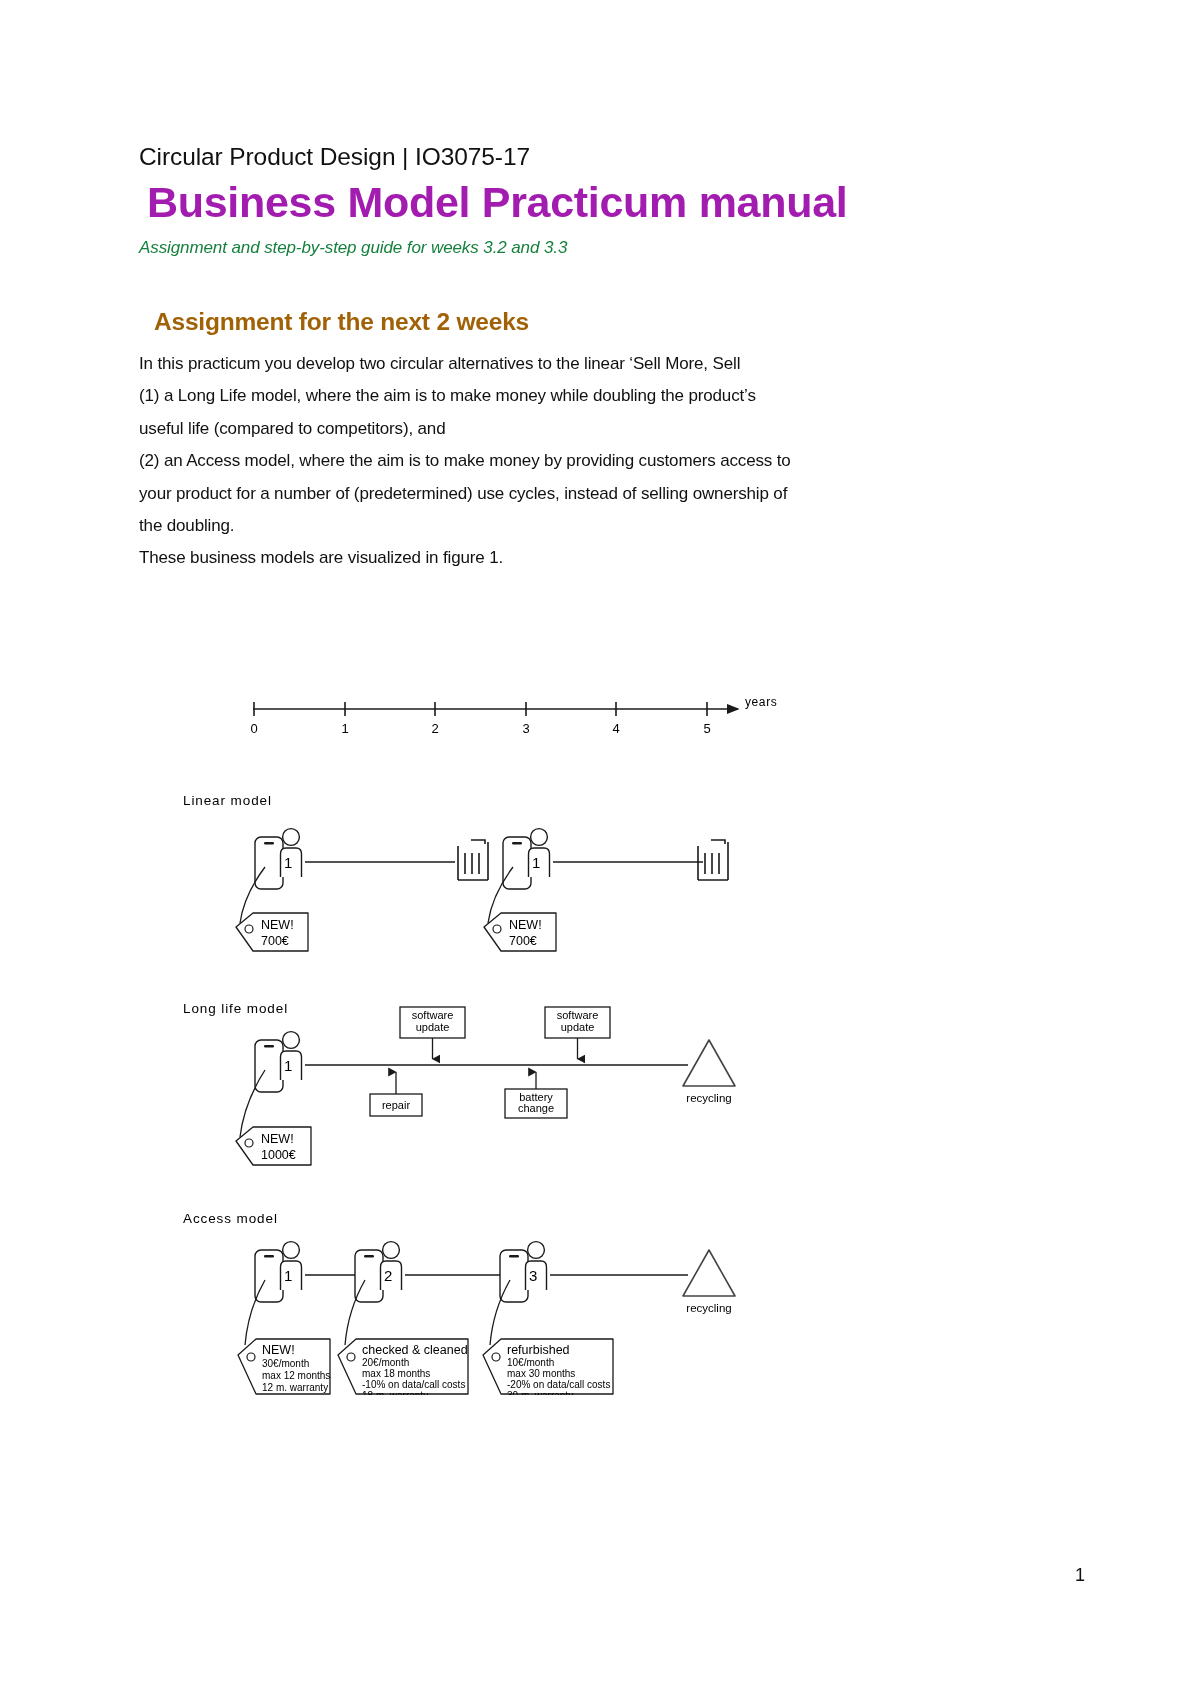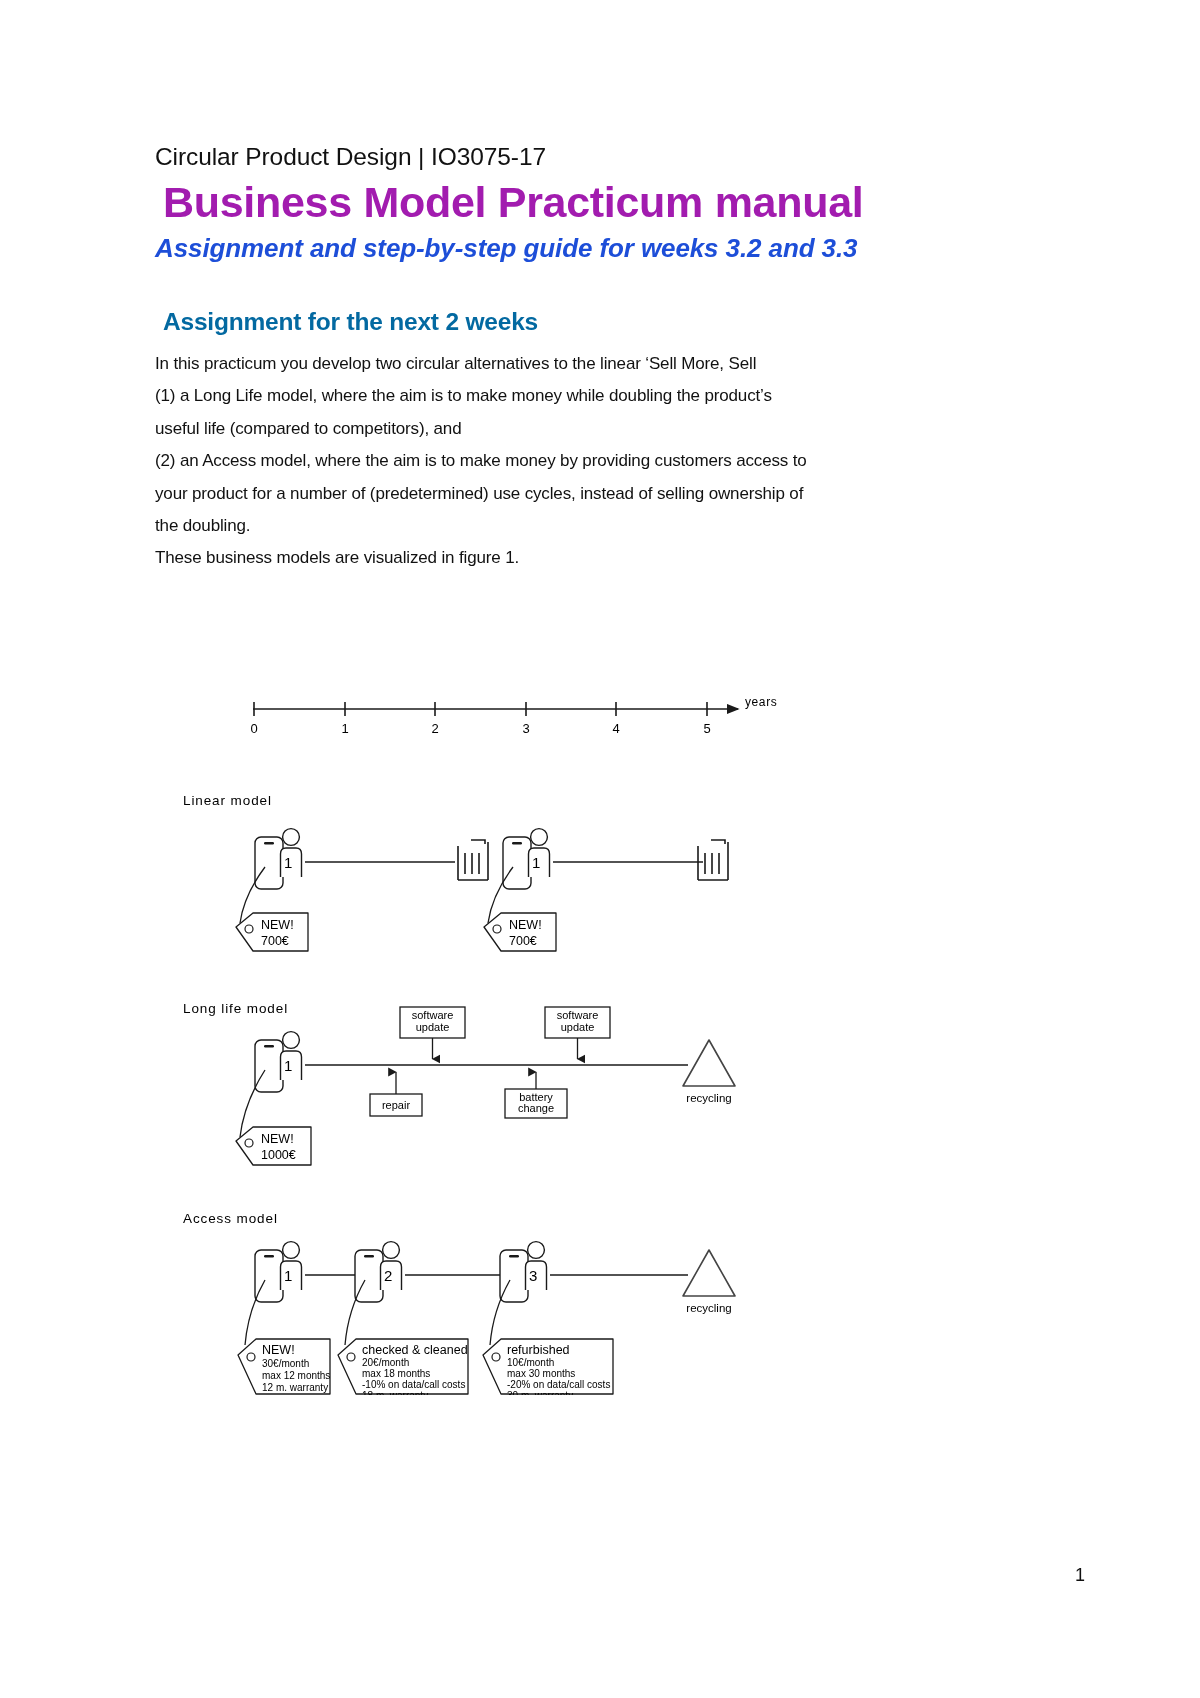--- a/index.html
+++ b/index.html
@@ -20,21 +20,21 @@
     position: relative;
     width: 1200px;
     height: 1698px;
     box-sizing: border-box;
     padding: 0;
   }
 
   
   .textcol {
     position: absolute;
-    left: 155px;
+    left: 139px;
     top: 140px;
     width: 782px;
   }
 
   .doc-kicker {
     font-size: 24.5px;
     line-height: 34px;
     letter-spacing: -0.1px;
     color: #111;
     margin: 0 0 8px 0;
@@ -44,36 +44,35 @@
   .doc-title {
     font-size: 43px;
     line-height: 40px;
     font-weight: 700;
     letter-spacing: -0.3px;
     margin: 0 0 12px 8px;
     color: #a21caf;
   }
 
   .doc-subtitle {
-    font-size: 26px;
+    font-size: 17px;
     line-height: 28px;
     font-style: italic;
     margin: 0 0 44px 0;
-    color: #1d4ed8;
+    color: #15803d;
     letter-spacing: -0.1px;
-    font-weight: bold;
   }
 
   .section-head {
     font-size: 24.5px;
     line-height: 32px;
     font-weight: 700;
     letter-spacing: -0.2px;
-    margin: 0 0 10px 8px;
-    color: #0369a1;
+    margin: 0 0 10px 15px;
+    color: #a16207;
   }
 
   .body-line {
     font-size: 17px;
     line-height: 32.4px;
     letter-spacing: -0.15px;
     color: #111;
     white-space: pre-wrap;
   }
 

